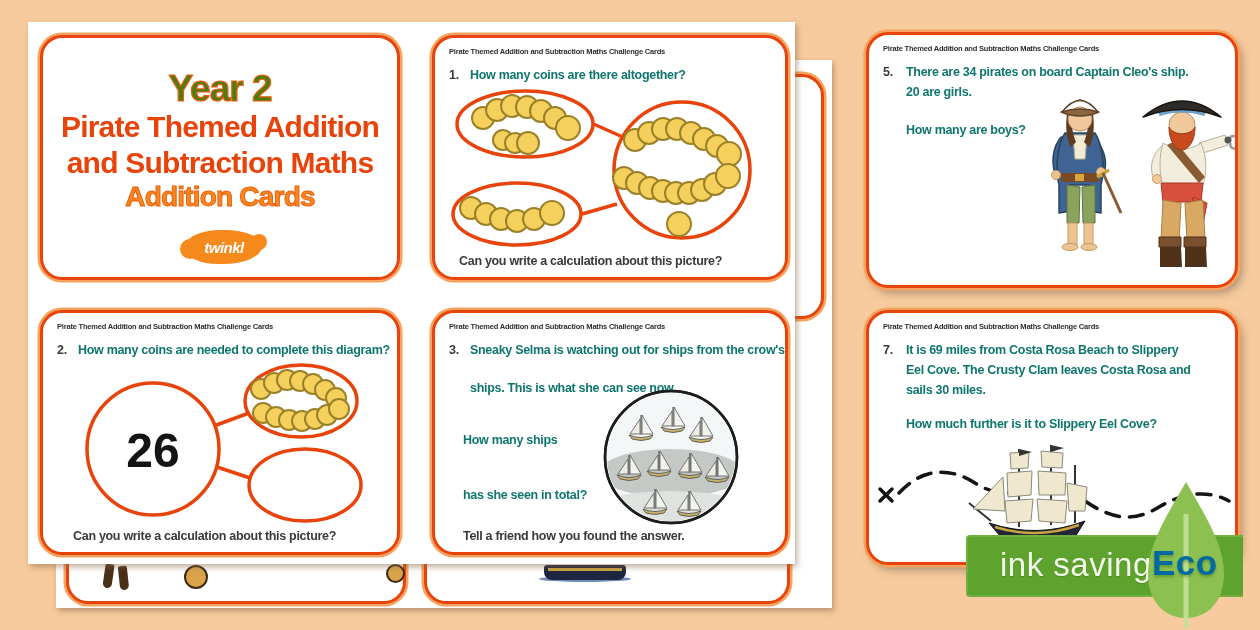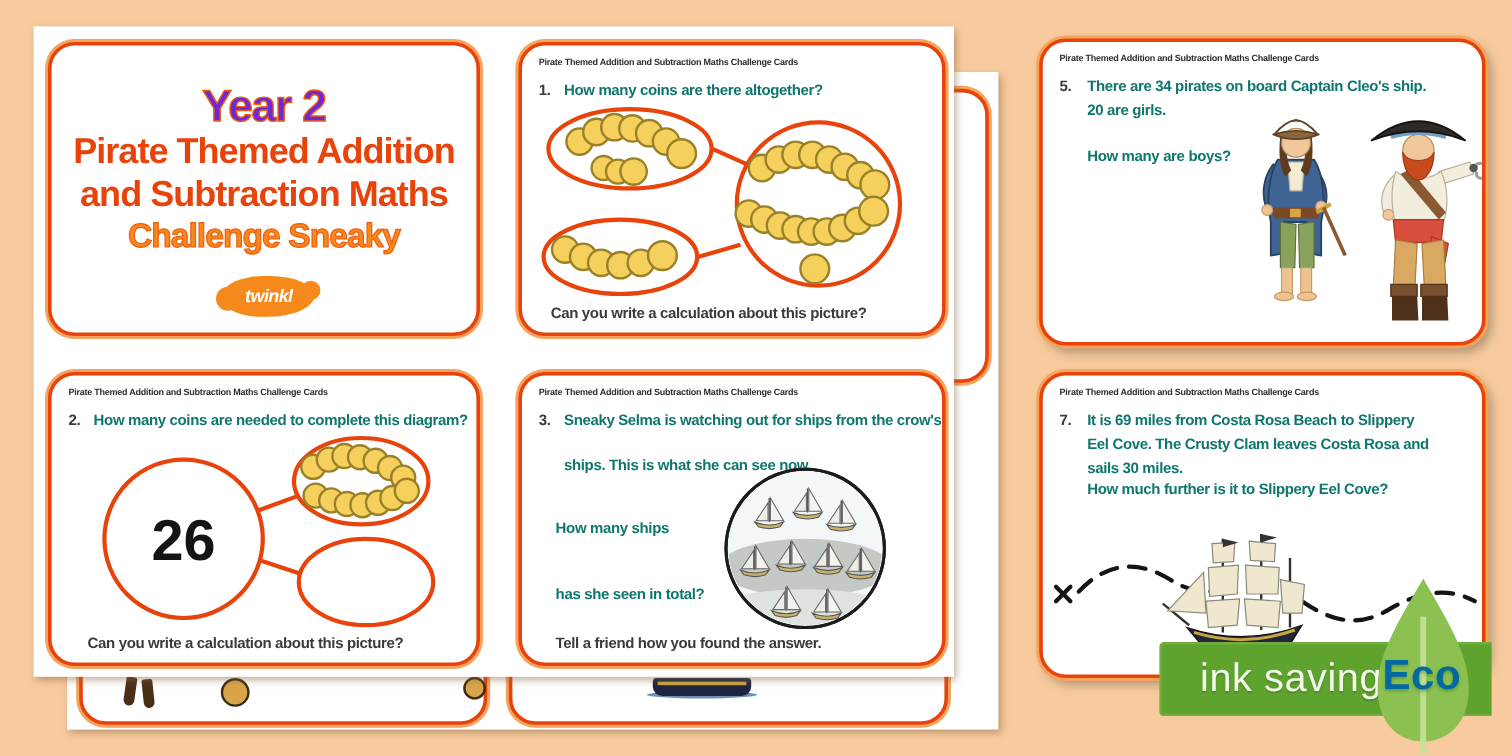--- a/index.html
+++ b/index.html
@@ -27,21 +27,21 @@
 
   .card-header { position:absolute; left:14px; top:9px;
     font-weight:700; font-size:7.5px; letter-spacing:-0.2px; color:#2d2d2d; white-space:nowrap; }
 
   .qnum  { position:absolute; left:14px; font-weight:700; font-size:12.5px; letter-spacing:-0.3px; color:#3a3a3a; }
   .qline { position:absolute; left:35px; font-weight:700; font-size:12.5px; letter-spacing:-0.3px; color:#0f766e; white-space:nowrap; }
   .footer-line { position:absolute; font-weight:700; font-size:12.5px; letter-spacing:-0.3px; color:#3a3a3a; white-space:nowrap; }
 
   
   .t-year  { position:absolute; top:30px; width:100%; text-align:center;
-             font-weight:700; font-size:37px; color:#6d28d9; -webkit-text-stroke:1.2px #ee5d10; letter-spacing:-1px; }
+             font-weight:700; font-size:37px; color:#4d7c0f; -webkit-text-stroke:1.2px #ee5d10; letter-spacing:-1px; }
   .t-line  { position:absolute; width:100%; text-align:center;
              font-weight:700; font-size:30px; color:#e8430a; letter-spacing:-0.8px; }
   .t-line2 { top:72px; } .t-line3 { top:108px; }
   .t-line4 { position:absolute; top:143px; width:100%; text-align:center;
              font-weight:700; font-size:28px; color:#f6891c; -webkit-text-stroke:1px #ee5d10; letter-spacing:-0.8px; }
   .twinkl-blob { position:absolute; left:143px; top:192px; width:76px; height:34px;
              background:#f6891c; border-radius:48% 52% 55% 45%; display:flex; align-items:center; justify-content:center; }
   .twinkl-blob::before { content:""; position:absolute; left:-6px; top:9px; width:20px; height:20px; border-radius:50%; background:#f6891c; }
   .twinkl-blob::after  { content:""; position:absolute; right:-5px; top:4px; width:16px; height:16px; border-radius:50%; background:#f6891c; }
   .twinkl-text { position:relative; z-index:1; color:#fff; font-weight:700; font-style:italic; font-size:15px; letter-spacing:-0.5px; }
@@ -83,21 +83,21 @@
         <span class="gold"></span>
       </div>
   </div>
 
   <div class="page" id="page1">
 
     <div class="card" id="title-card">
       <div class="t-year">Year 2</div>
       <div class="t-line t-line2">Pirate Themed Addition</div>
       <div class="t-line t-line3">and Subtraction Maths</div>
-      <div class="t-line4">Challenge Sneaky</div>
+      <div class="t-line4">Addition Cards</div>
       <div class="twinkl-blob">
         <span class="twinkl-text">twinkl</span>
       </div>
     </div>
 
     <div class="card" id="card1">
       <div class="card-header">Pirate Themed Addition and Subtraction Maths Challenge Cards</div>
       <div class="qnum" style="top:30px;">1.</div>
       <div class="qline" style="top:30px;">How many coins are there altogether?</div>
       <svg class="diagram" style="left:4px; top:50px;" width="348" height="162" viewBox="0 0 348 162">
@@ -282,21 +282,21 @@
       </g>
     </svg>
   </div>
 
   <div class="card" id="card7">
     <div class="card-header">Pirate Themed Addition and Subtraction Maths Challenge Cards</div>
     <div class="qnum" style="top:30px;">7.</div>
     <div class="qline" style="left:37px; top:30px;">It is 69 miles from Costa Rosa Beach to Slippery</div>
     <div class="qline" style="left:37px; top:50px;">Eel Cove. The Crusty Clam leaves Costa Rosa and</div>
     <div class="qline" style="left:37px; top:70px;">sails 30 miles.</div>
-    <div class="qline" style="left:37px; top:88px;">How much further is it to Slippery Eel Cove?</div>
+    <div class="qline" style="left:37px; top:104px;">How much further is it to Slippery Eel Cove?</div>
     <svg class="diagram" style="left:2px; top:126px;" width="362" height="124" viewBox="0 0 362 124">
       <g stroke="#141414" stroke-width="3.5" stroke-linecap="round">
         <line x1="9" y1="50" x2="21" y2="62"></line>
         <line x1="21" y1="50" x2="9" y2="62"></line>
       </g>
       <g fill="none" stroke="#141414" stroke-width="3.5" stroke-dasharray="14 10" stroke-linecap="round">
         <path d="M28,54 C54,26 82,30 104,44 C120,54 134,56 148,52"></path>
         <path d="M214,62 C240,80 262,84 288,68 C312,54 336,50 358,62"></path>
       </g>
       <g transform="translate(104,0)">

